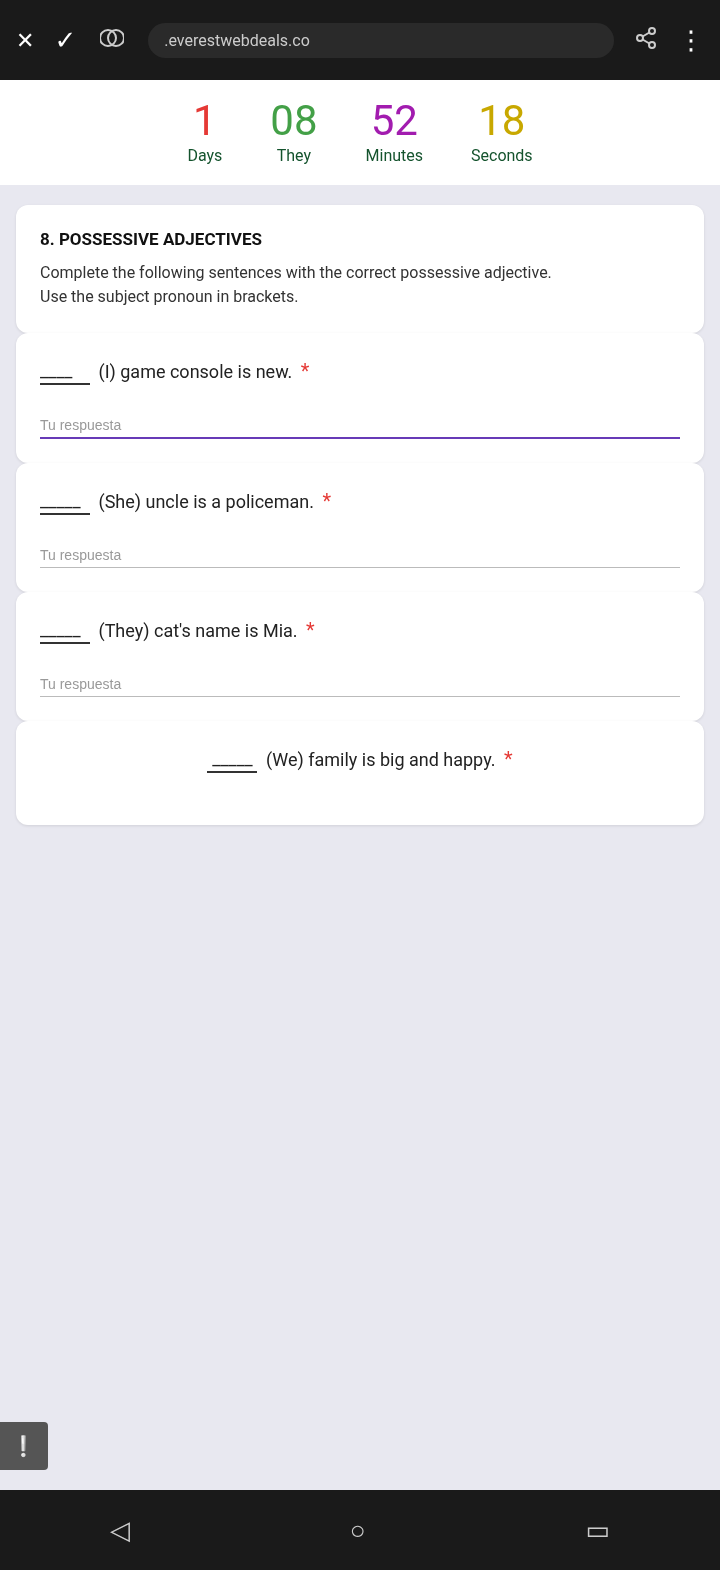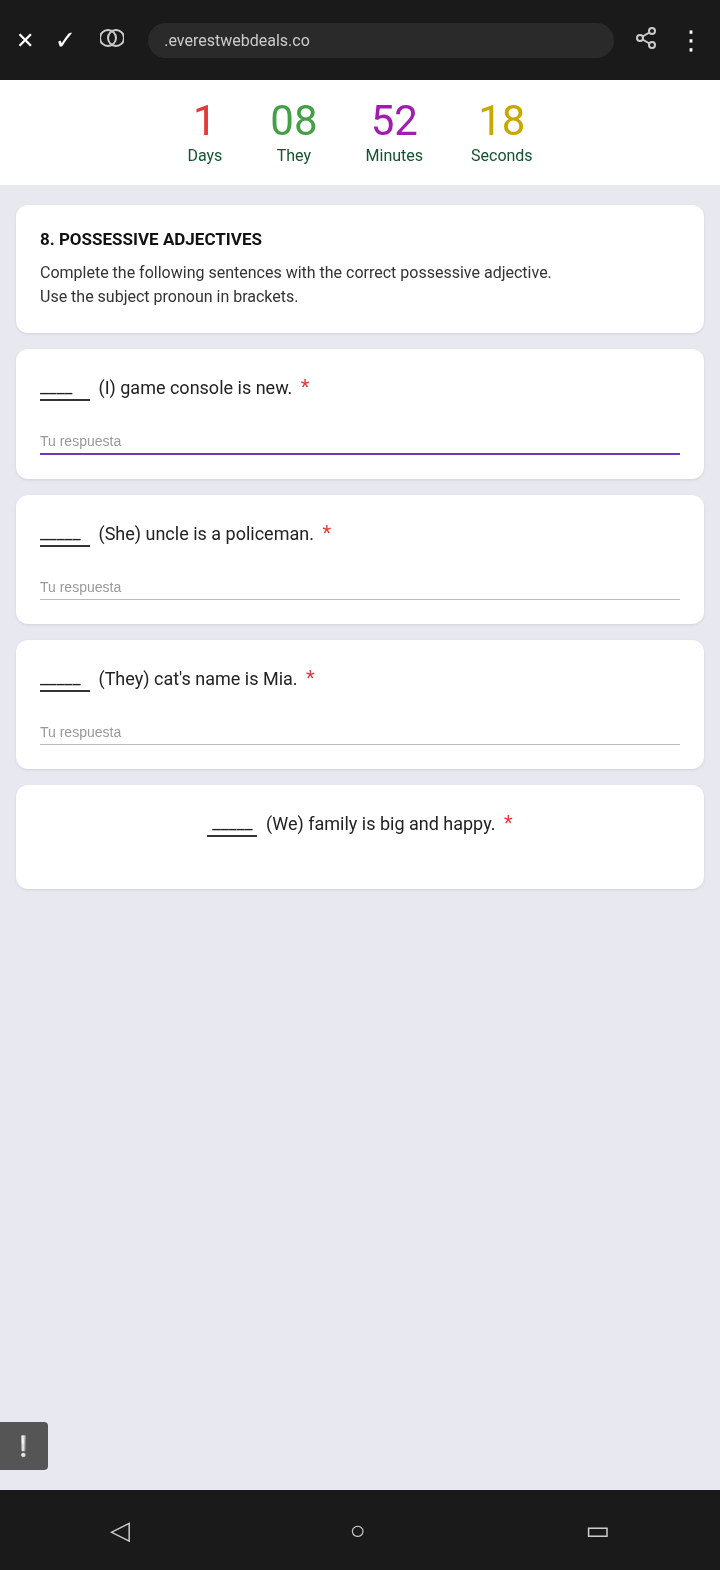--- a/index.html
+++ b/index.html
@@ -75,21 +75,20 @@
     .timer-minutes { color: #a21caf; }
     .timer-seconds { color: #c8a800; }
 
     
     .content-area {
       background: #e8e8f0;
       flex: 1;
       padding: 20px 16px;
       display: flex;
       flex-direction: column;
-      gap: 16px;
     }
 
     
     .card {
       background: #fff;
       border-radius: 12px;
       padding: 24px 24px;
       box-shadow: 0 1px 3px rgba(0,0,0,0.1);
     }
 

